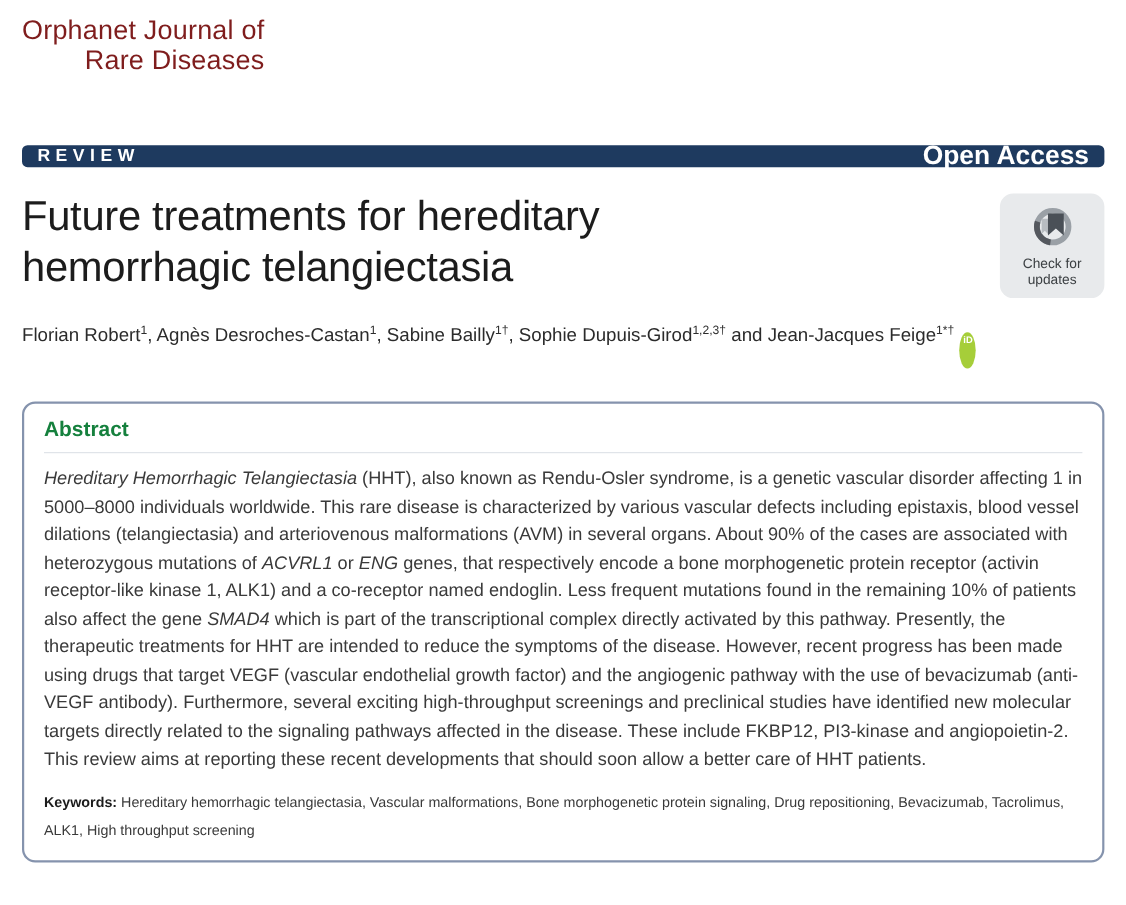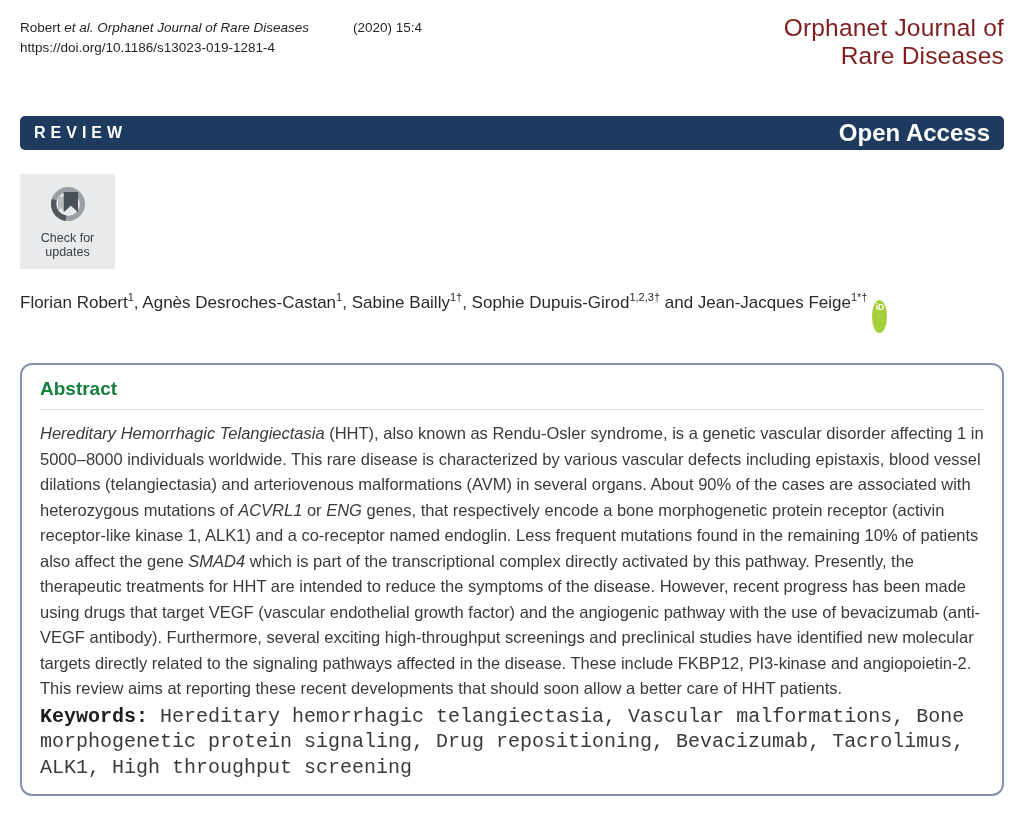--- a/index.html
+++ b/index.html
@@ -16,40 +16,40 @@
   
   .top { display:flex; justify-content:space-between; align-items:flex-start; }
   .cite { font-size:13.5px; line-height:20px; color:#231f20; padding-top:4px; }
   .cite .it { font-style:italic; }
   .cite .vol { margin-left:44px; }
   .doi { color:#231f20; text-decoration:none; display:inline-block; }
   .journal { text-align:right; font-size:24.5px; line-height:28px; color:#7f1d1d; letter-spacing:0.2px; }
 
   
   .bar {
-    margin-top:46px;
+    margin-top:62px;
     background:#1e3a5f;
     border-radius:5px;
-    height:34px;
+    height:20px;
     display:flex; justify-content:space-between; align-items:center;
     padding:0 14px;
     color:#ffffff;
   }
   .bar .type { font-size:16px; font-weight:bold; letter-spacing:5px; }
   .bar .oa   { font-size:24px; font-weight:bold; }
 
   
   .title-row { display:flex; margin-top:22px; align-items:flex-start; }
   h1.title { flex:1; font-size:38px; font-weight:normal; line-height:46px; color:#1c1c1c; letter-spacing:-0.3px; }
   h1.title span { display:block; }
 
   .check-badge {
     width:95px; height:95px;
     background:#e8eaec;
-    border-radius:0;
+    border-radius:12px;
     display:flex; flex-direction:column; align-items:center;
     padding-top:8px;
     cursor:pointer;
     flex:0 0 auto;
     margin-top:2px;
   }
   .check-badge svg { display:block; }
   .check-text { font-size:12.5px; line-height:14px; color:#3c4043; text-align:center; margin-top:3px; }
 
   
@@ -75,45 +75,45 @@
   .abstract-box h2 {
     font-size:19px; font-weight:bold; color:#15803d;
     padding-bottom:9px;
     border-bottom:1px solid #dde1e7;
   }
   .abstract-text {
     margin-top:11px;
     font-size:16.5px; line-height:25.5px; color:#3a3a3a;
   }
   .abstract-text .it { font-style:italic; }
-  .keywords { margin-top:2px; font-size:20px; line-height:25.5px; color:#3a3a3a;font-family:Liberation Mono, monospace; }
+  .keywords { margin-top:13px; font-size:13px; line-height:25.5px; color:#3a3a3a; }
   .keywords b { color:#1c1c1c; }
 </style>
 </head>
 <body>
 
 <div class="page">
 
   <header class="top">
-    <div class="cite">
-      <div><span>Robert </span><span class="it">et al. Orphanet Journal of Rare Diseases</span><span class="vol">(2020) 15:4</span></div>
-      <a class="doi" href="#">https://doi.org/10.1186/s13023-019-1281-4</a>
-    </div>
     <div class="journal">
       <div>Orphanet Journal of</div>
       <div>Rare Diseases</div>
     </div>
   </header>
 
   <div class="bar">
     <span class="type">REVIEW</span>
     <span class="oa">Open Access</span>
   </div>
 
   <div class="title-row">
+    <h1 class="title">
+      <span>Future treatments for hereditary</span>
+      <span>hemorrhagic telangiectasia</span>
+    </h1>
     <div class="check-badge">
       <span>
         <svg width="46" height="46" viewBox="0 0 48 48">
           <circle cx="24" cy="23" r="15" fill="none" stroke="#9aa0a6" stroke-width="5.5"></circle>
           <circle cx="24" cy="23" r="15" fill="none" stroke="#54585e" stroke-width="5.5" stroke-dasharray="26 69" stroke-dashoffset="46" transform="rotate(-90 24 23)"></circle>
           <polygon points="13.5,15.5 19.5,15.5 19.5,30 16.5,26.8 13.5,30" fill="#b7bcc1"></polygon>
           <polygon points="19.5,10.5 34.5,10.5 34.5,31.5 27,24.8 19.5,31.5" fill="#4a5057"></polygon>
         </svg>
       </span>
       <div class="check-text">

